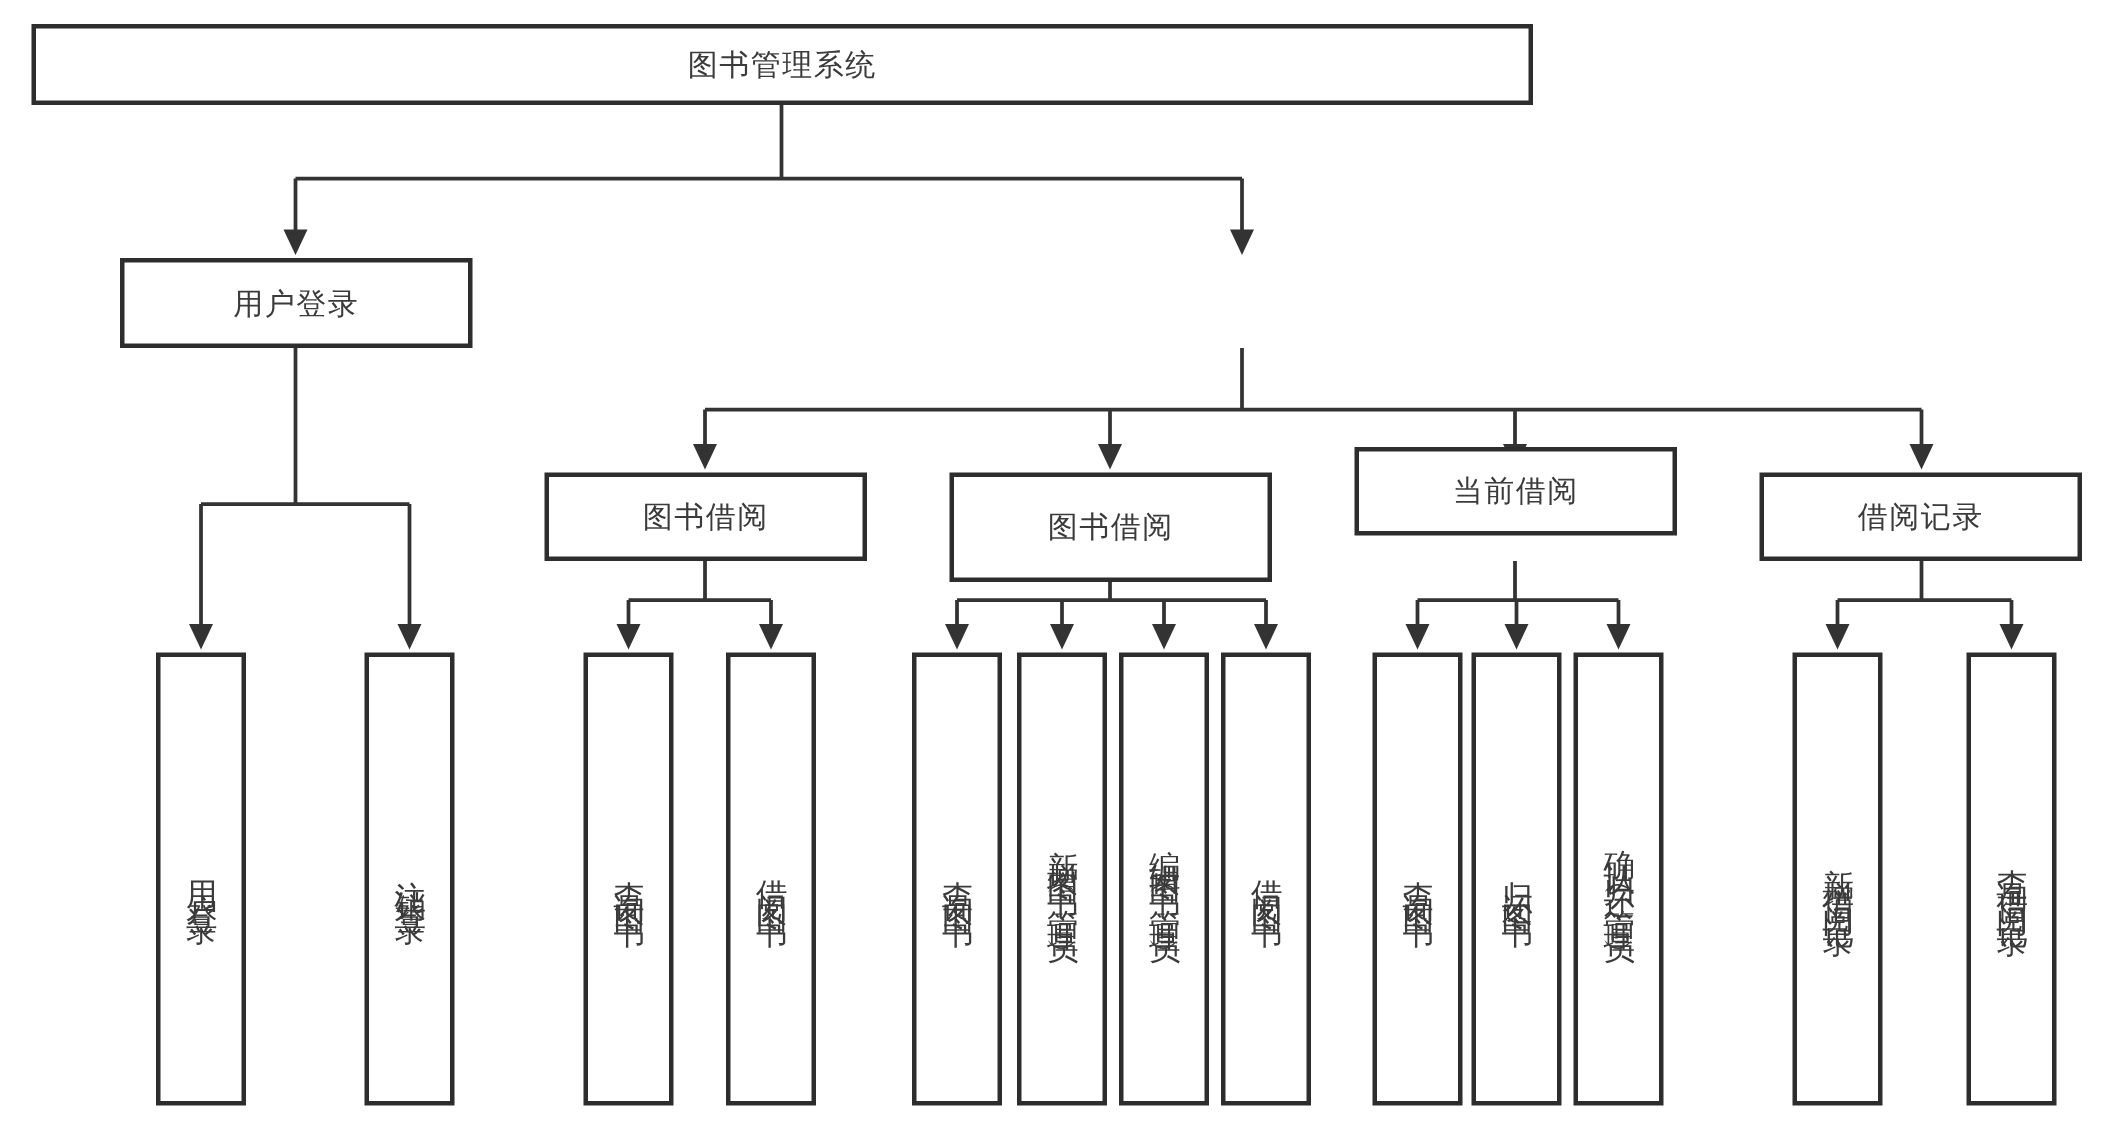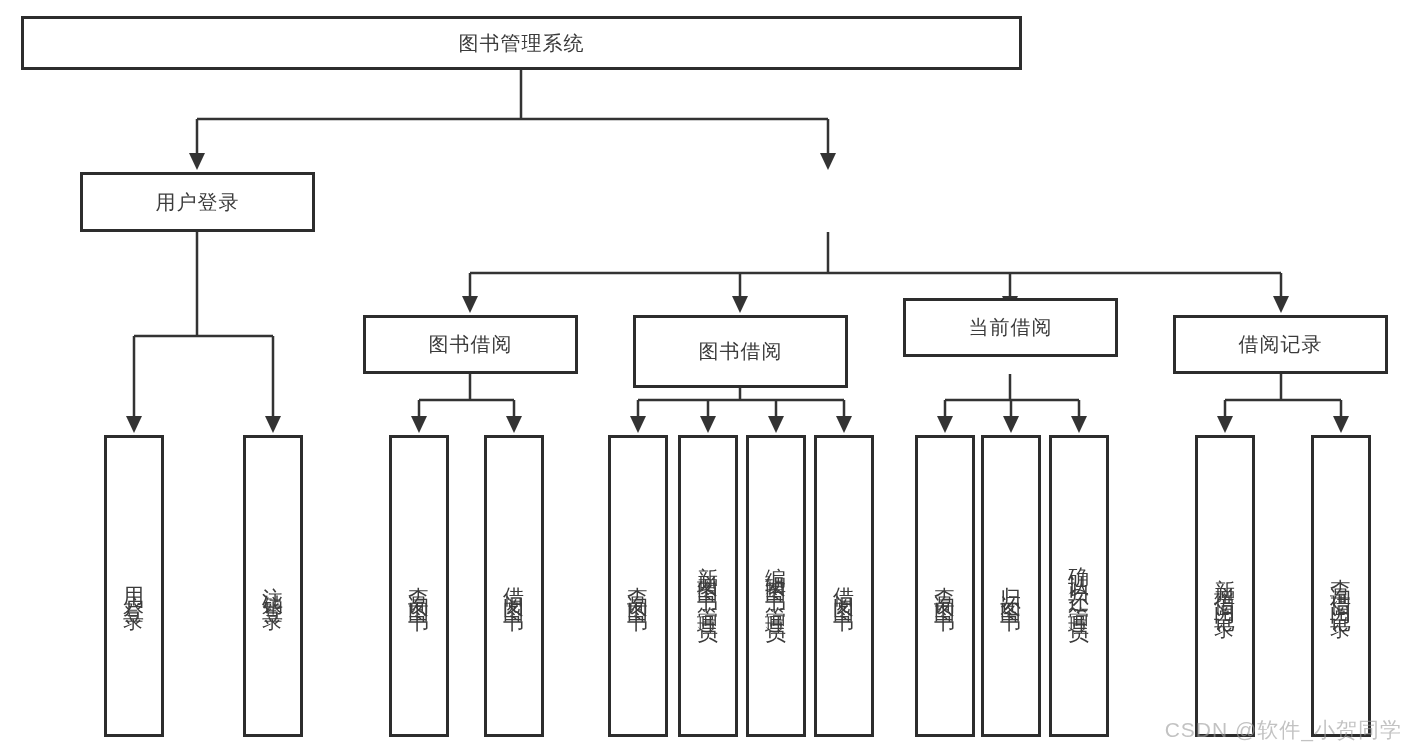--- a/index.html
+++ b/index.html
@@ -139,14 +139,13 @@
     <span>确认归还（管理员）</span>
   </div>
 
   <div class="box v" style="left:1195px;top:435px;width:60px;height:302px">
     <span>新增借阅记录</span>
   </div>
   <div class="box v" style="left:1311px;top:435px;width:60px;height:302px">
     <span>查询借阅记录</span>
   </div>
 
-  <div class="watermark">CSDN @软件_小贺同学</div>
 </div>
 
 </body></html>

